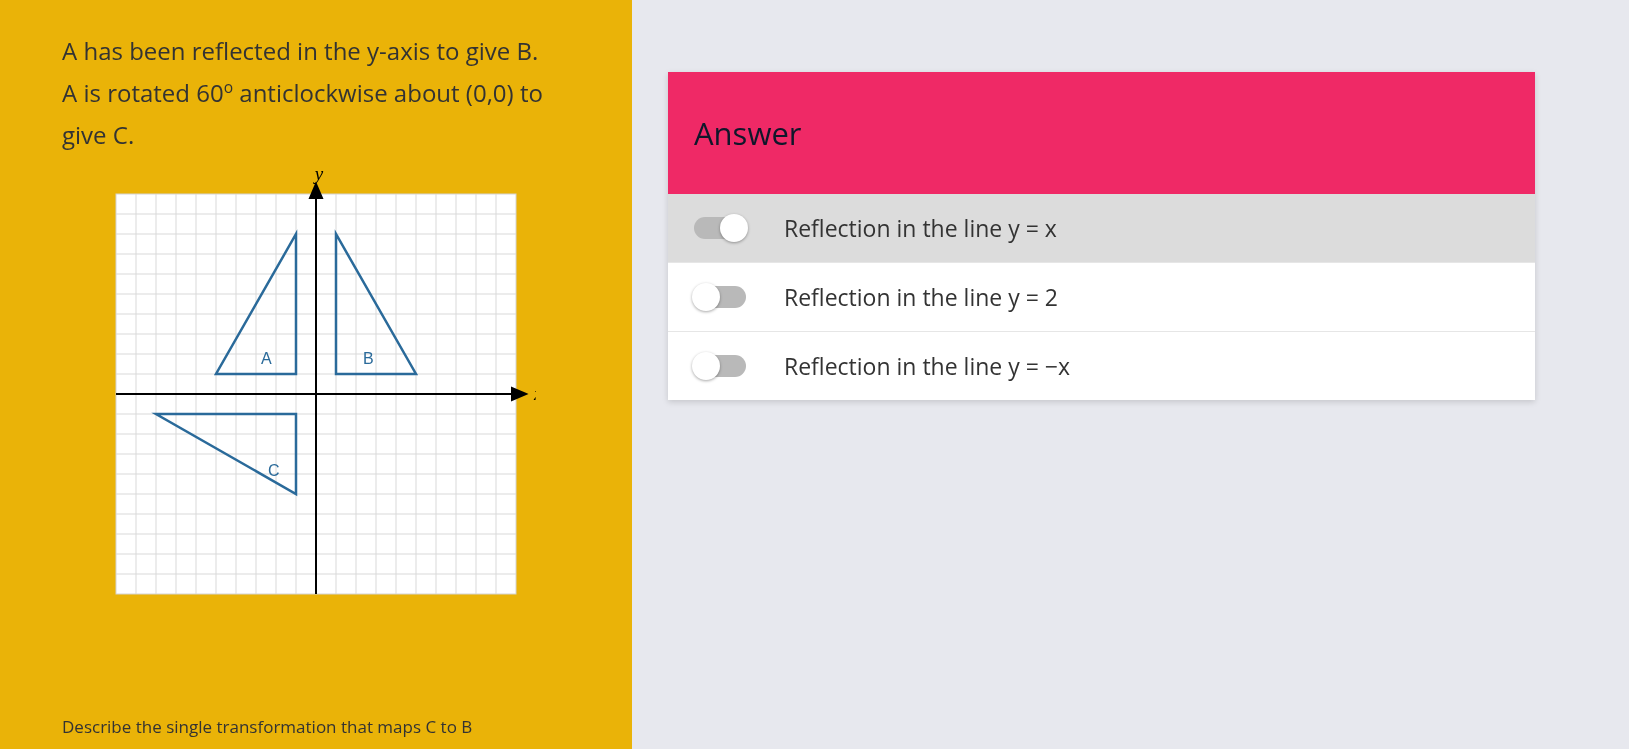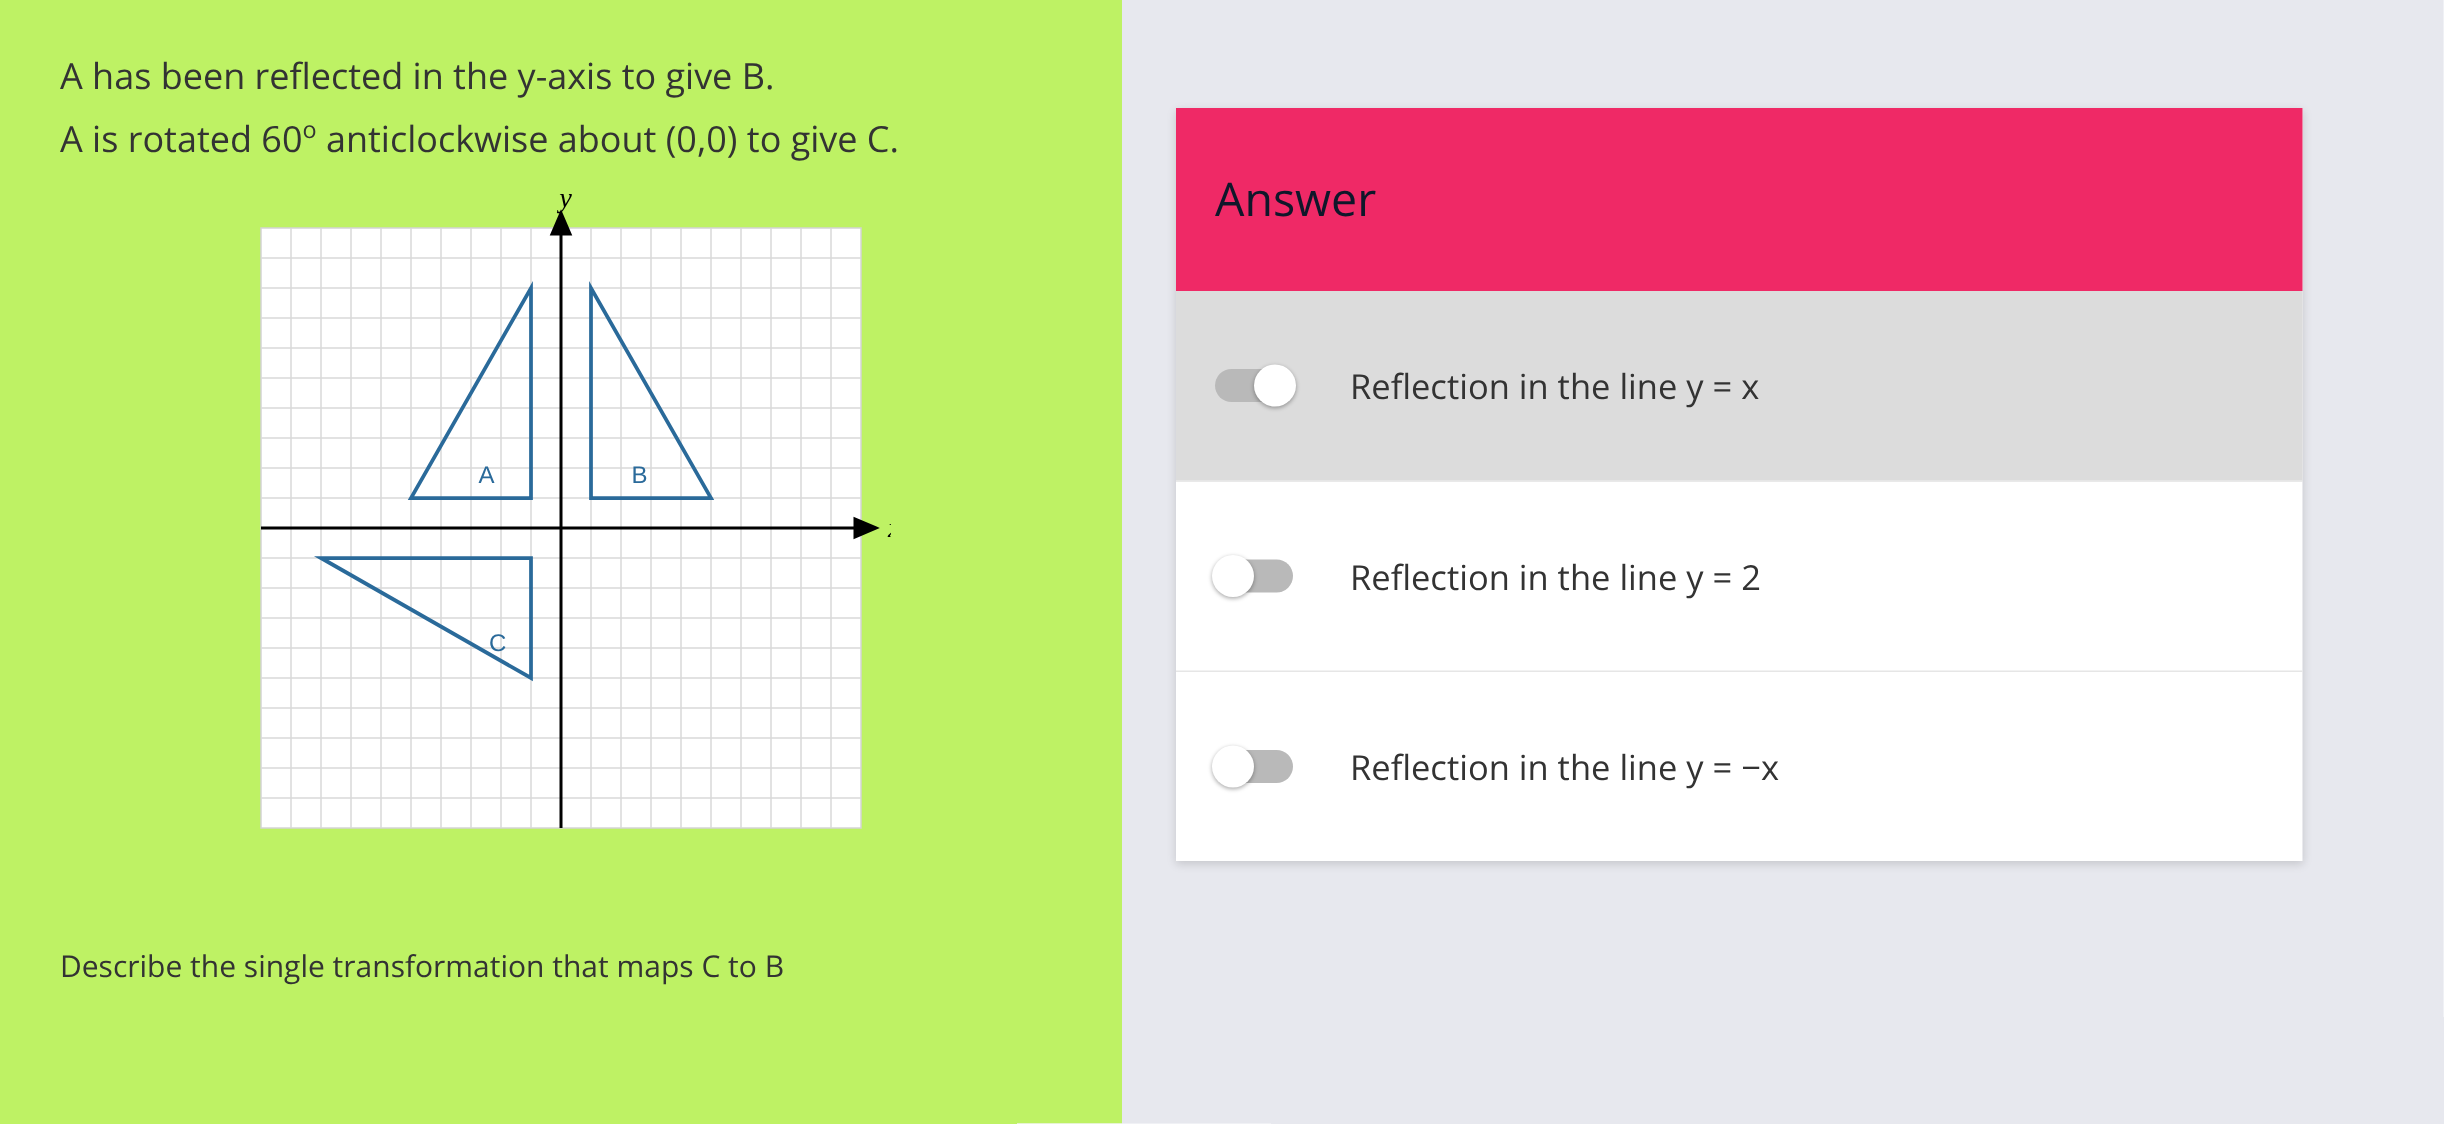--- a/index.html
+++ b/index.html
@@ -1,26 +1,26 @@
 <!DOCTYPE html>
 <html><head>
 <meta charset="utf-8">
 <style>
 *{box-sizing:border-box;margin:0;padding:0}
 body{font-family:"Open Sans",Helvetica,Arial,sans-serif;color:#333;background:#fff;width:1629px;height:749px;display:flex}
-.left-panel{width:748px;padding:30px 40px 20px;background:#bef264}
+.left-panel{width:632px;padding:30px 62px 20px;background:#eab308}
 .right-panel{flex:1;background:#e7e8ee;padding:72px 94px 40px 36px}
 .question-text{font-size:24px;line-height:1.75;color:#333;font-weight:400}
 .sup{font-size:.65em;vertical-align:super}
 .graph-wrap{display:flex;justify-content:center;margin-top:8px}
 svg.graph{display:block}
-.bottom-text{font-size:20px;margin-top:48px;color:#333}
+.bottom-text{font-size:17px;margin-top:91px;color:#333}
 .answer-card{background:#fff;box-shadow:0 2px 6px rgba(0,0,0,.15)}
 .answer-header{background:#ef2966;color:#0f172a;font-size:31px;padding:40px 26px}
-.option{display:flex;align-items:center;padding:47px 26px;border-bottom:1px solid #e6e6e6;font-size:23px;color:#333}
+.option{display:flex;align-items:center;padding:18px 26px;border-bottom:1px solid #e6e6e6;font-size:23px;color:#333}
 .option:last-child{border-bottom:none}
 .option.sel{background:#dcdcdc}
 .toggle{position:relative;width:52px;height:22px;border-radius:11px;background:#b9b9b9;margin-right:38px;flex-shrink:0}
 .toggle .knob{position:absolute;width:28px;height:28px;border-radius:50%;top:-3px;background:#fff;box-shadow:0 1px 3px rgba(0,0,0,.35);left:-2px}
 .option.sel .toggle .knob{left:auto;right:-2px}
 .axis-lbl{font-style:italic;font-family:'Times New Roman',serif;font-size:19px}
 .tri-lbl{font-family:Arial,sans-serif;font-size:16px;fill:#2a6a9a}
 </style>
 </head>
 <body>

